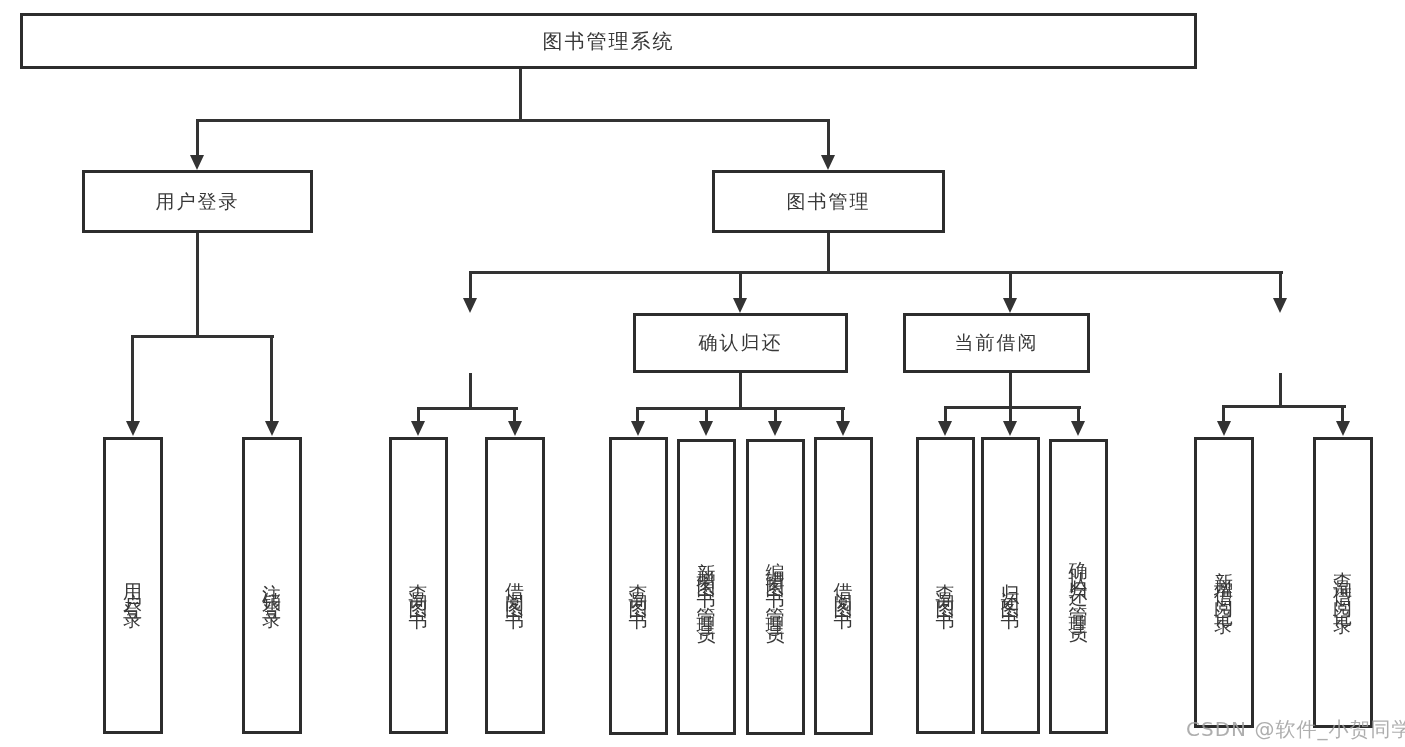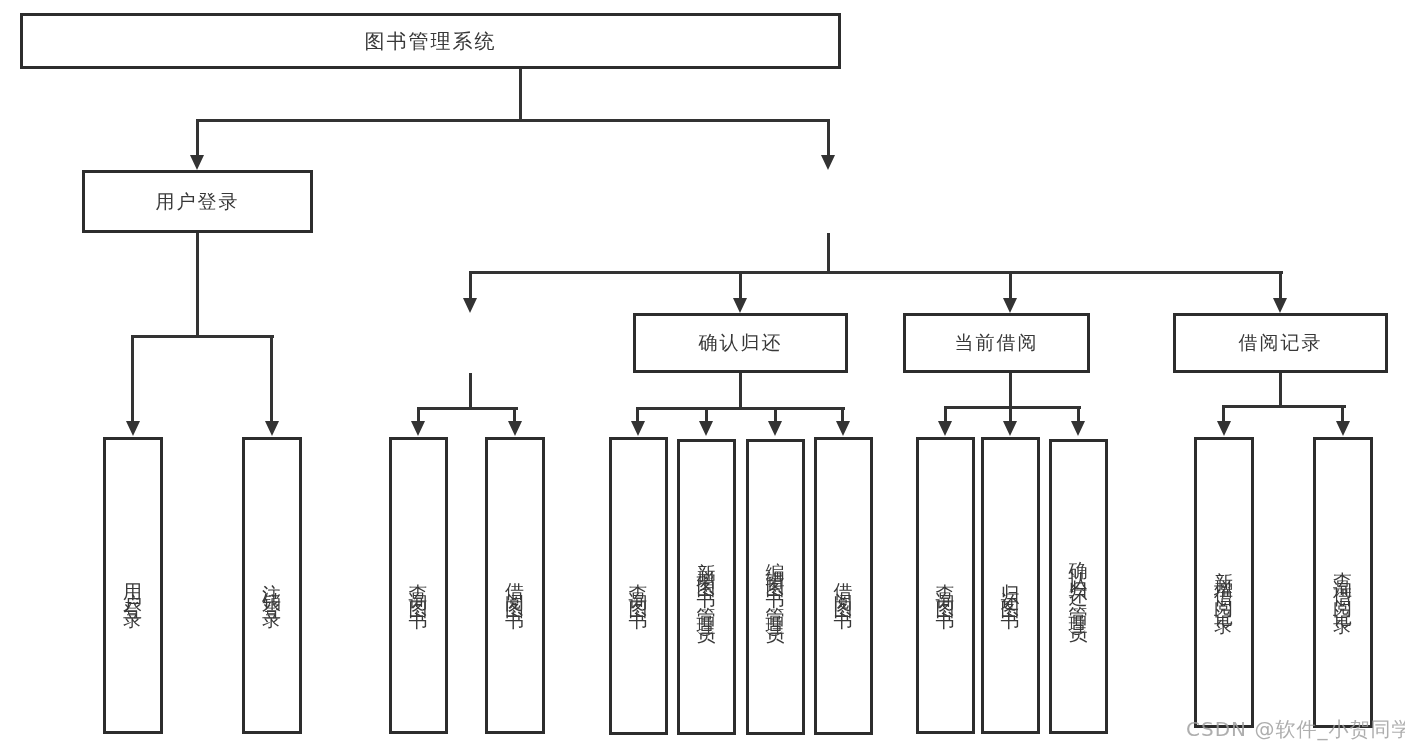--- a/index.html
+++ b/index.html
@@ -35,33 +35,36 @@
     position:absolute;z-index:6;
     font-size:20px;color:rgba(160,160,160,0.85);
     letter-spacing:1px;white-space:nowrap;
   }
 </style>
 </head>
 <body>
 
 <div class="canvas">
 
-  <div class="box root" style="left:20px;top:13px;width:821px;height:56px;">
+  <div class="box root" style="left:20px;top:13px;width:1177px;height:56px;">
     <span>图书管理系统</span>
   </div>
 
   <div class="v" style="left:519px;top:69px;height:51px;"></div>
   <div class="h" style="left:196px;top:119px;width:634px;"></div>
   <div class="v" style="left:196px;top:121px;height:36px;"></div>
   <div class="ar" style="left:190px;top:155px;"></div>
   <div class="v" style="left:827px;top:121px;height:36px;"></div>
   <div class="ar" style="left:821px;top:155px;"></div>
 
   <div class="box" style="left:82px;top:170px;width:231px;height:63px;">
     <span>用户登录</span>
+  </div>
+  <div class="box" style="left:712px;top:170px;width:233px;height:63px;">
+    <span>图书管理</span>
   </div>
 
   <div class="v" style="left:196px;top:233px;height:104px;"></div>
   <div class="h" style="left:131px;top:335px;width:143px;"></div>
   <div class="v" style="left:131px;top:338px;height:84px;"></div>
   <div class="ar" style="left:126px;top:421px;"></div>
   <div class="v" style="left:270px;top:338px;height:84px;"></div>
   <div class="ar" style="left:265px;top:421px;"></div>
 
   <div class="box vbox" style="left:103px;top:437px;width:60px;height:297px;">
@@ -80,23 +83,20 @@
   <div class="v" style="left:1009px;top:274px;height:26px;"></div>
   <div class="ar" style="left:1003px;top:298px;"></div>
   <div class="v" style="left:1279px;top:274px;height:26px;"></div>
   <div class="ar" style="left:1273px;top:298px;"></div>
 
   <div class="box" style="left:633px;top:313px;width:215px;height:60px;">
     <span>确认归还</span>
   </div>
   <div class="box" style="left:903px;top:313px;width:187px;height:60px;">
     <span>当前借阅</span>
-  </div>
-  <div class="box" style="left:1173px;top:313px;width:215px;height:60px;">
-    <span>借阅记录</span>
   </div>
 
   <div class="v" style="left:469px;top:373px;height:36px;"></div>
   <div class="h" style="left:417px;top:407px;width:101px;"></div>
   <div class="v" style="left:417px;top:410px;height:12px;"></div>
   <div class="ar" style="left:411px;top:421px;"></div>
   <div class="v" style="left:513px;top:410px;height:12px;"></div>
   <div class="ar" style="left:508px;top:421px;"></div>
 
   <div class="box vbox" style="left:389px;top:437px;width:59px;height:297px;">

